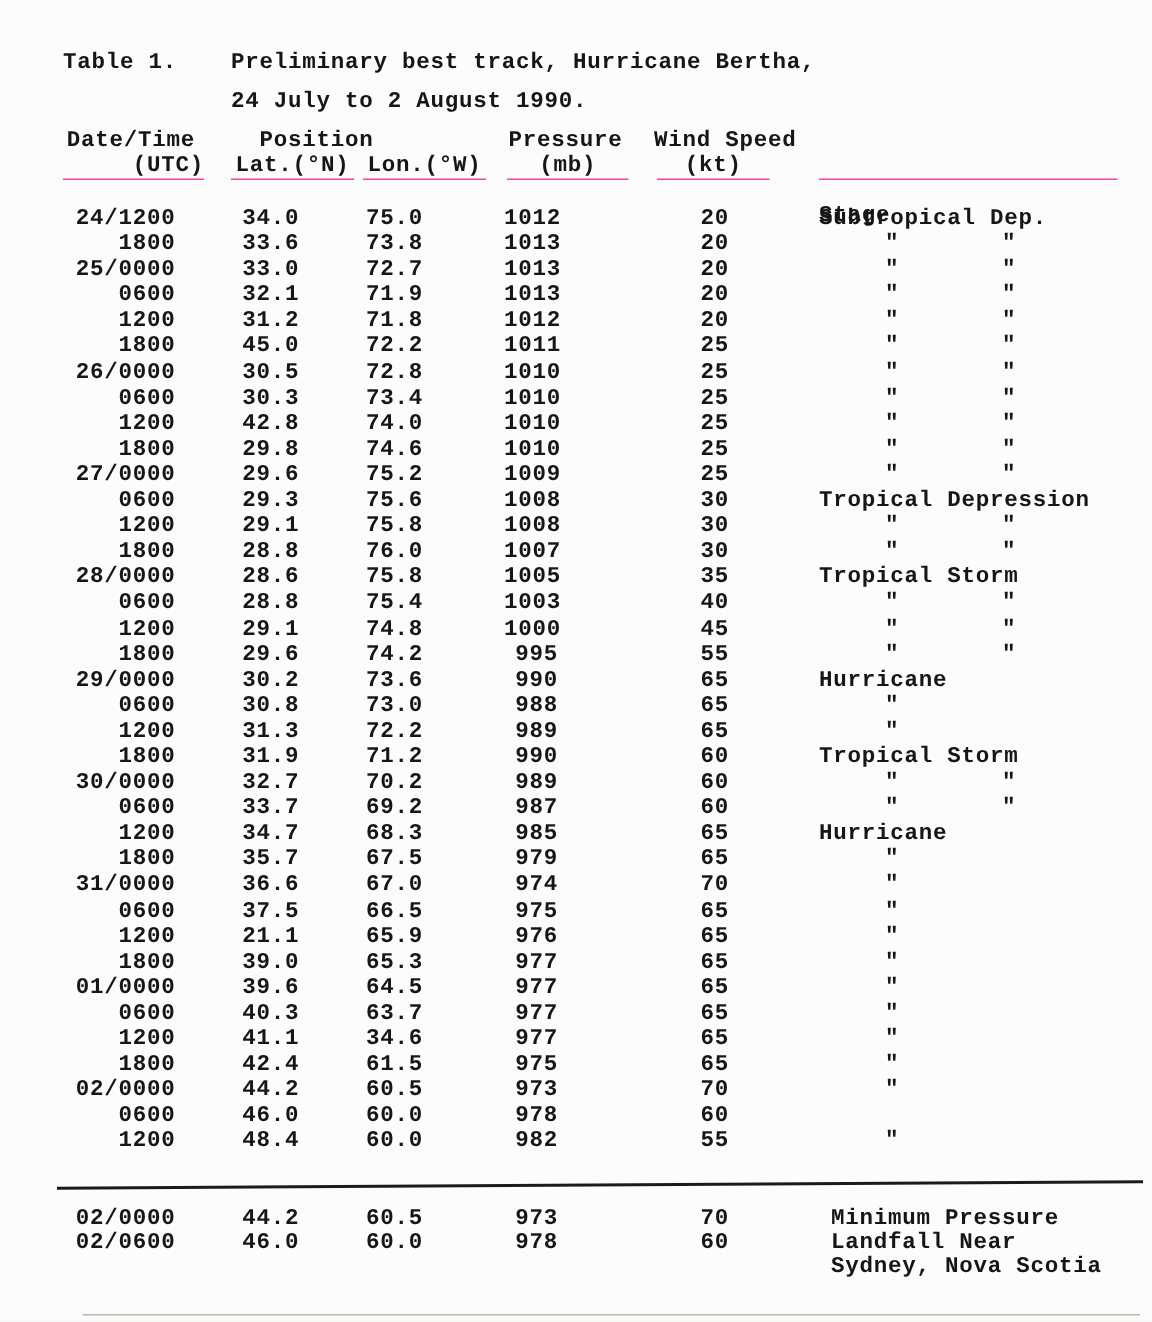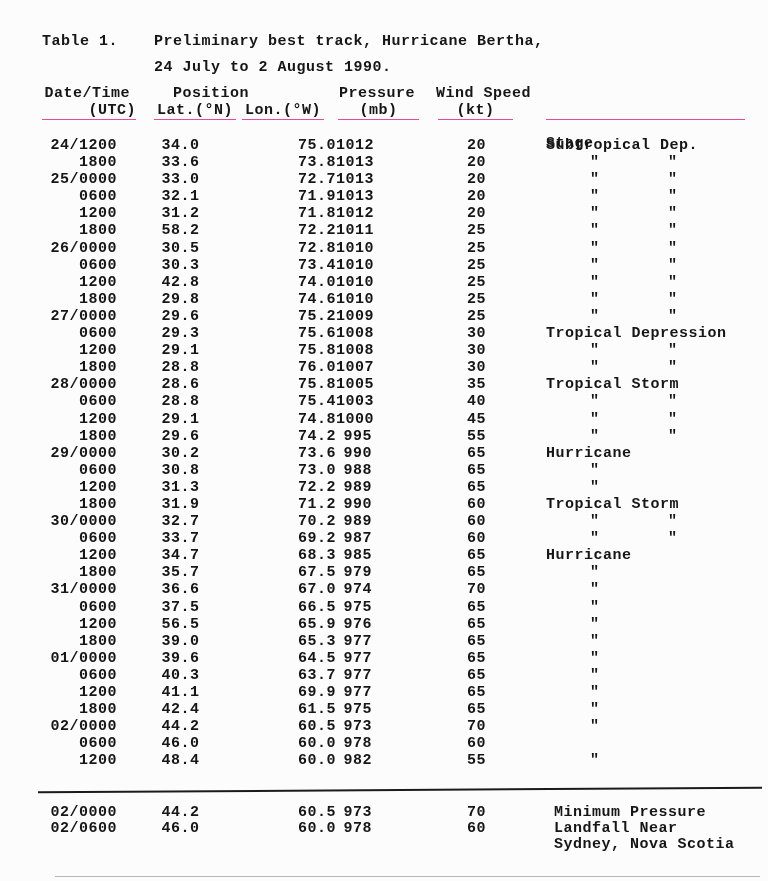--- a/index.html
+++ b/index.html
@@ -35,21 +35,21 @@
   
   #main-rows    { position:absolute; left:45px; top:137px; right:0; }
   #summary-rows { position:absolute; left:45px; top:805px; right:0; }
   .trow {
     display:grid; grid-template-columns:72px 127px 92px 36px 114px 1fr;
     position:relative; height:17.1px; line-height:17.1px; white-space:pre;
   }
   .srow { height:auto; min-height:16px; line-height:16px; }
   .cell-date     { text-align:right; }
   .cell-lat      { text-align:center; }
-  .cell-lon      { text-align:right; }
+  .cell-lon      { text-align:left; }
   .cell-pressure { text-align:right; }
   .cell-wind     { text-align:right; }
   .cell-stage    { padding-left:60px; }
   .srow .cell-stage { padding-left:68px; }
   .srow .cell-stage div { line-height:15.5px; }
   .ditto { position:absolute; top:0; line-height:17.1px; }
   .d1 { left:545px; } .d2 { left:623px; }
 
   
   #rule {
@@ -82,21 +82,21 @@
   <span class="abs u h-mb">(mb)</span>
   <span class="abs u h-kt">(kt)</span>
   <span class="abs u h-stage-u"></span>
 
   <div id="main-rows">
       <div class="trow"><div class="cell cell-date">24/1200</div><div class="cell cell-lat">34.0</div><div class="cell cell-lon">75.0</div><div class="cell cell-pressure">1012</div><div class="cell cell-wind">20</div><div class="cell cell-stage">Subtropical Dep.</div></div>
       <div class="trow"><div class="cell cell-date">1800</div><div class="cell cell-lat">33.6</div><div class="cell cell-lon">73.8</div><div class="cell cell-pressure">1013</div><div class="cell cell-wind">20</div><div class="cell cell-stage"><span class="ditto d1">"</span><span class="ditto d2">"</span></div></div>
       <div class="trow"><div class="cell cell-date">25/0000</div><div class="cell cell-lat">33.0</div><div class="cell cell-lon">72.7</div><div class="cell cell-pressure">1013</div><div class="cell cell-wind">20</div><div class="cell cell-stage"><span class="ditto d1">"</span><span class="ditto d2">"</span></div></div>
       <div class="trow"><div class="cell cell-date">0600</div><div class="cell cell-lat">32.1</div><div class="cell cell-lon">71.9</div><div class="cell cell-pressure">1013</div><div class="cell cell-wind">20</div><div class="cell cell-stage"><span class="ditto d1">"</span><span class="ditto d2">"</span></div></div>
       <div class="trow"><div class="cell cell-date">1200</div><div class="cell cell-lat">31.2</div><div class="cell cell-lon">71.8</div><div class="cell cell-pressure">1012</div><div class="cell cell-wind">20</div><div class="cell cell-stage"><span class="ditto d1">"</span><span class="ditto d2">"</span></div></div>
-      <div class="trow"><div class="cell cell-date">1800</div><div class="cell cell-lat">58.2</div><div class="cell cell-lon">72.2</div><div class="cell cell-pressure">1011</div><div class="cell cell-wind">25</div><div class="cell cell-stage"><span class="ditto d1">"</span><span class="ditto d2">"</span></div></div>
+      <div class="trow"><div class="cell cell-date">1800</div><div class="cell cell-lat">45.0</div><div class="cell cell-lon">72.2</div><div class="cell cell-pressure">1011</div><div class="cell cell-wind">25</div><div class="cell cell-stage"><span class="ditto d1">"</span><span class="ditto d2">"</span></div></div>
       <div class="trow"><div class="cell cell-date">26/0000</div><div class="cell cell-lat">30.5</div><div class="cell cell-lon">72.8</div><div class="cell cell-pressure">1010</div><div class="cell cell-wind">25</div><div class="cell cell-stage"><span class="ditto d1">"</span><span class="ditto d2">"</span></div></div>
       <div class="trow"><div class="cell cell-date">0600</div><div class="cell cell-lat">30.3</div><div class="cell cell-lon">73.4</div><div class="cell cell-pressure">1010</div><div class="cell cell-wind">25</div><div class="cell cell-stage"><span class="ditto d1">"</span><span class="ditto d2">"</span></div></div>
       <div class="trow"><div class="cell cell-date">1200</div><div class="cell cell-lat">42.8</div><div class="cell cell-lon">74.0</div><div class="cell cell-pressure">1010</div><div class="cell cell-wind">25</div><div class="cell cell-stage"><span class="ditto d1">"</span><span class="ditto d2">"</span></div></div>
       <div class="trow"><div class="cell cell-date">1800</div><div class="cell cell-lat">29.8</div><div class="cell cell-lon">74.6</div><div class="cell cell-pressure">1010</div><div class="cell cell-wind">25</div><div class="cell cell-stage"><span class="ditto d1">"</span><span class="ditto d2">"</span></div></div>
       <div class="trow"><div class="cell cell-date">27/0000</div><div class="cell cell-lat">29.6</div><div class="cell cell-lon">75.2</div><div class="cell cell-pressure">1009</div><div class="cell cell-wind">25</div><div class="cell cell-stage"><span class="ditto d1">"</span><span class="ditto d2">"</span></div></div>
       <div class="trow"><div class="cell cell-date">0600</div><div class="cell cell-lat">29.3</div><div class="cell cell-lon">75.6</div><div class="cell cell-pressure">1008</div><div class="cell cell-wind">30</div><div class="cell cell-stage">Tropical Depression</div></div>
       <div class="trow"><div class="cell cell-date">1200</div><div class="cell cell-lat">29.1</div><div class="cell cell-lon">75.8</div><div class="cell cell-pressure">1008</div><div class="cell cell-wind">30</div><div class="cell cell-stage"><span class="ditto d1">"</span><span class="ditto d2">"</span></div></div>
       <div class="trow"><div class="cell cell-date">1800</div><div class="cell cell-lat">28.8</div><div class="cell cell-lon">76.0</div><div class="cell cell-pressure">1007</div><div class="cell cell-wind">30</div><div class="cell cell-stage"><span class="ditto d1">"</span><span class="ditto d2">"</span></div></div>
       <div class="trow"><div class="cell cell-date">28/0000</div><div class="cell cell-lat">28.6</div><div class="cell cell-lon">75.8</div><div class="cell cell-pressure">1005</div><div class="cell cell-wind">35</div><div class="cell cell-stage">Tropical Storm</div></div>
       <div class="trow"><div class="cell cell-date">0600</div><div class="cell cell-lat">28.8</div><div class="cell cell-lon">75.4</div><div class="cell cell-pressure">1003</div><div class="cell cell-wind">40</div><div class="cell cell-stage"><span class="ditto d1">"</span><span class="ditto d2">"</span></div></div>
@@ -105,25 +105,25 @@
       <div class="trow"><div class="cell cell-date">29/0000</div><div class="cell cell-lat">30.2</div><div class="cell cell-lon">73.6</div><div class="cell cell-pressure">990</div><div class="cell cell-wind">65</div><div class="cell cell-stage">Hurricane</div></div>
       <div class="trow"><div class="cell cell-date">0600</div><div class="cell cell-lat">30.8</div><div class="cell cell-lon">73.0</div><div class="cell cell-pressure">988</div><div class="cell cell-wind">65</div><div class="cell cell-stage"><span class="ditto d1">"</span></div></div>
       <div class="trow"><div class="cell cell-date">1200</div><div class="cell cell-lat">31.3</div><div class="cell cell-lon">72.2</div><div class="cell cell-pressure">989</div><div class="cell cell-wind">65</div><div class="cell cell-stage"><span class="ditto d1">"</span></div></div>
       <div class="trow"><div class="cell cell-date">1800</div><div class="cell cell-lat">31.9</div><div class="cell cell-lon">71.2</div><div class="cell cell-pressure">990</div><div class="cell cell-wind">60</div><div class="cell cell-stage">Tropical Storm</div></div>
       <div class="trow"><div class="cell cell-date">30/0000</div><div class="cell cell-lat">32.7</div><div class="cell cell-lon">70.2</div><div class="cell cell-pressure">989</div><div class="cell cell-wind">60</div><div class="cell cell-stage"><span class="ditto d1">"</span><span class="ditto d2">"</span></div></div>
       <div class="trow"><div class="cell cell-date">0600</div><div class="cell cell-lat">33.7</div><div class="cell cell-lon">69.2</div><div class="cell cell-pressure">987</div><div class="cell cell-wind">60</div><div class="cell cell-stage"><span class="ditto d1">"</span><span class="ditto d2">"</span></div></div>
       <div class="trow"><div class="cell cell-date">1200</div><div class="cell cell-lat">34.7</div><div class="cell cell-lon">68.3</div><div class="cell cell-pressure">985</div><div class="cell cell-wind">65</div><div class="cell cell-stage">Hurricane</div></div>
       <div class="trow"><div class="cell cell-date">1800</div><div class="cell cell-lat">35.7</div><div class="cell cell-lon">67.5</div><div class="cell cell-pressure">979</div><div class="cell cell-wind">65</div><div class="cell cell-stage"><span class="ditto d1">"</span></div></div>
       <div class="trow"><div class="cell cell-date">31/0000</div><div class="cell cell-lat">36.6</div><div class="cell cell-lon">67.0</div><div class="cell cell-pressure">974</div><div class="cell cell-wind">70</div><div class="cell cell-stage"><span class="ditto d1">"</span></div></div>
       <div class="trow"><div class="cell cell-date">0600</div><div class="cell cell-lat">37.5</div><div class="cell cell-lon">66.5</div><div class="cell cell-pressure">975</div><div class="cell cell-wind">65</div><div class="cell cell-stage"><span class="ditto d1">"</span></div></div>
-      <div class="trow"><div class="cell cell-date">1200</div><div class="cell cell-lat">56.5</div><div class="cell cell-lon">65.9</div><div class="cell cell-pressure">976</div><div class="cell cell-wind">65</div><div class="cell cell-stage"><span class="ditto d1">"</span></div></div>
+      <div class="trow"><div class="cell cell-date">1200</div><div class="cell cell-lat">21.1</div><div class="cell cell-lon">65.9</div><div class="cell cell-pressure">976</div><div class="cell cell-wind">65</div><div class="cell cell-stage"><span class="ditto d1">"</span></div></div>
       <div class="trow"><div class="cell cell-date">1800</div><div class="cell cell-lat">39.0</div><div class="cell cell-lon">65.3</div><div class="cell cell-pressure">977</div><div class="cell cell-wind">65</div><div class="cell cell-stage"><span class="ditto d1">"</span></div></div>
       <div class="trow"><div class="cell cell-date">01/0000</div><div class="cell cell-lat">39.6</div><div class="cell cell-lon">64.5</div><div class="cell cell-pressure">977</div><div class="cell cell-wind">65</div><div class="cell cell-stage"><span class="ditto d1">"</span></div></div>
       <div class="trow"><div class="cell cell-date">0600</div><div class="cell cell-lat">40.3</div><div class="cell cell-lon">63.7</div><div class="cell cell-pressure">977</div><div class="cell cell-wind">65</div><div class="cell cell-stage"><span class="ditto d1">"</span></div></div>
-      <div class="trow"><div class="cell cell-date">1200</div><div class="cell cell-lat">41.1</div><div class="cell cell-lon">69.9</div><div class="cell cell-pressure">977</div><div class="cell cell-wind">65</div><div class="cell cell-stage"><span class="ditto d1">"</span></div></div>
+      <div class="trow"><div class="cell cell-date">1200</div><div class="cell cell-lat">41.1</div><div class="cell cell-lon">34.6</div><div class="cell cell-pressure">977</div><div class="cell cell-wind">65</div><div class="cell cell-stage"><span class="ditto d1">"</span></div></div>
       <div class="trow"><div class="cell cell-date">1800</div><div class="cell cell-lat">42.4</div><div class="cell cell-lon">61.5</div><div class="cell cell-pressure">975</div><div class="cell cell-wind">65</div><div class="cell cell-stage"><span class="ditto d1">"</span></div></div>
       <div class="trow"><div class="cell cell-date">02/0000</div><div class="cell cell-lat">44.2</div><div class="cell cell-lon">60.5</div><div class="cell cell-pressure">973</div><div class="cell cell-wind">70</div><div class="cell cell-stage"><span class="ditto d1">"</span></div></div>
       <div class="trow"><div class="cell cell-date">0600</div><div class="cell cell-lat">46.0</div><div class="cell cell-lon">60.0</div><div class="cell cell-pressure">978</div><div class="cell cell-wind">60</div></div>
       <div class="trow"><div class="cell cell-date">1200</div><div class="cell cell-lat">48.4</div><div class="cell cell-lon">60.0</div><div class="cell cell-pressure">982</div><div class="cell cell-wind">55</div><div class="cell cell-stage"><span class="ditto d1">"</span></div></div>
     </div>
 
   <div id="rule"></div>
 
   <div id="summary-rows">
       <div class="trow srow"><div class="cell cell-date">02/0000</div><div class="cell cell-lat">44.2</div><div class="cell cell-lon">60.5</div><div class="cell cell-pressure">973</div><div class="cell cell-wind">70</div><div class="cell cell-stage"><div>Minimum Pressure</div></div></div>

